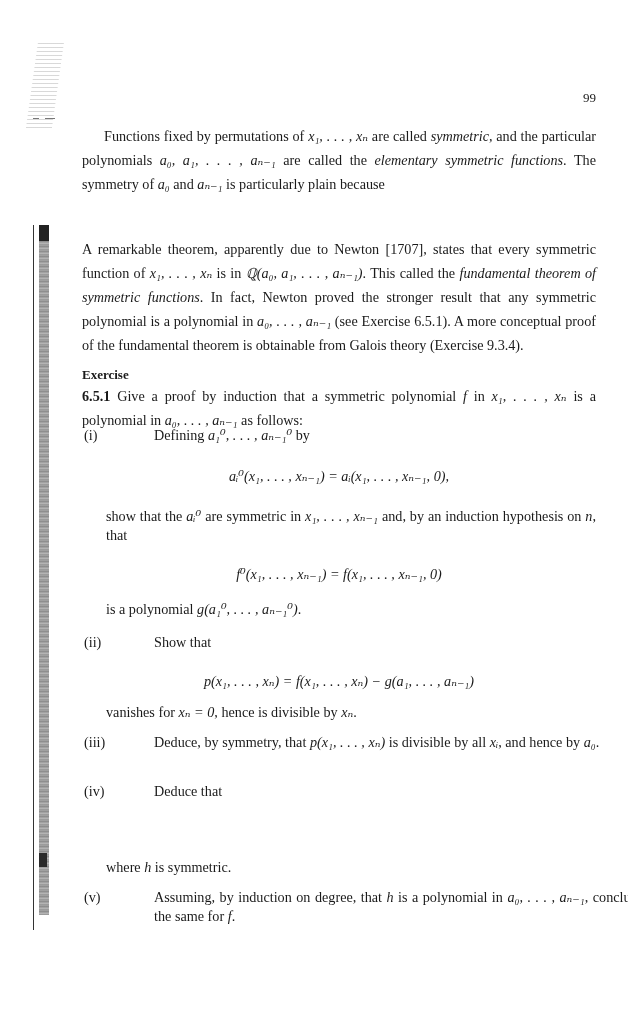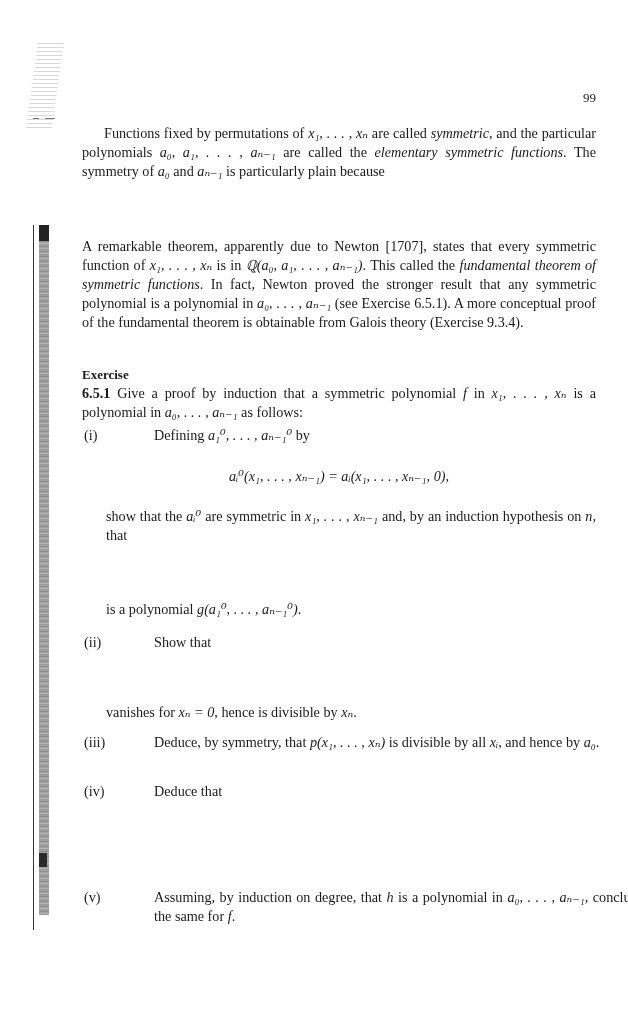--- a/index.html
+++ b/index.html
@@ -17,21 +17,21 @@
   .binding .shade-bot { position: absolute; left: 6px; top: 628px; width: 8px; height: 14px; background: #2a2a2a; }
   .margin-marks { position: absolute; left: 32px; top: 40px; width: 26px; height: 90px;
     background: repeating-linear-gradient(180deg, transparent 0, transparent 3px, #c8c8c8 3px, #c8c8c8 4px);
     opacity: .7; transform: skewX(-8deg); }
   .margin-dash { position: absolute; top: 118px; height: 1px; background: #777; }
 
   .running-head { position: absolute; left: 82px; top: 90px; width: 514px; height: 18px; font-size: 13px; }
   .running-head .left { position: absolute; left: 0; top: 0; }
   .running-head .right { position: absolute; right: 0; top: 0; }
 
-  .para { position: absolute; left: 82px; width: 514px; font-size: 14.2px; line-height: 19px;
+  .para { position: absolute; left: 82px; width: 514px; font-size: 14.2px; line-height: 24px;
     text-align: justify; }
   .para i, .eq i, .item i { font-style: italic; }
   .eq { position: absolute; left: 82px; width: 514px; text-align: center; font-size: 14.2px; }
   .indent { text-indent: 22px; }
   .heading { position: absolute; left: 82px; top: 367px; font-size: 13px; font-weight: bold; }
   .ex-num { font-weight: bold; }
   .item { position: absolute; left: 82px; width: 514px; font-size: 14.2px; line-height: 19.3px; }
   .item .lbl { position: absolute; left: 2px; top: 0; }
   .item .body { position: absolute; left: 24px; width: 490px; text-align: justify; margin-left: 48px; }
   .subtext { position: absolute; left: 106px; width: 490px; font-size: 14.2px; line-height: 19.3px; text-align: justify; }
@@ -75,43 +75,52 @@
     <span class="body">
       <span>Defining </span><i>a₁⁰, . . . , aₙ₋₁⁰</i><span> by</span>
     </span>
   </div>
   <div class="eq" style="top:468px;">
     <i>aᵢ⁰(x₁, . . . , xₙ₋₁) = aᵢ(x₁, . . . , xₙ₋₁, 0),</i>
   </div>
   <div class="subtext" style="top:507px;">
     <span>show that the </span><i>aᵢ⁰</i><span> are symmetric in </span><i>x₁, . . . , xₙ₋₁</i><span> and, by an induction hypothesis on </span><i>n</i><span>, that</span>
   </div>
+  <div class="eq" style="top:566px;">
+    <i>f⁰(x₁, . . . , xₙ₋₁) = f(x₁, . . . , xₙ₋₁, 0)</i>
+  </div>
   <div class="subtext" style="top:600px;">
     <span>is a polynomial </span><i>g(a₁⁰, . . . , aₙ₋₁⁰)</i><span>.</span>
   </div>
 
   <div class="item" style="top:633px;">
     <span class="lbl">(ii)</span>
     <span class="body">Show that</span>
+  </div>
+  <div class="eq" style="top:673px;">
+    <i>p(x₁, . . . , xₙ) = f(x₁, . . . , xₙ) − g(a₁, . . . , aₙ₋₁)</i>
   </div>
   <div class="subtext" style="top:703px;">
     <span>vanishes for </span><i>xₙ = 0</i><span>, hence is divisible by </span><i>xₙ</i><span>.</span>
   </div>
 
   <div class="item" style="top:733px;">
     <span class="lbl">(iii)</span>
     <span class="body">
       <span>Deduce, by symmetry, that </span><i>p(x₁, . . . , xₙ)</i><span> is divisible by all </span><i>xᵢ</i><span>, and hence by </span><i>a₀</i><span>.</span>
     </span>
   </div>
 
   <div class="item" style="top:782px;">
     <span class="lbl">(iv)</span>
     <span class="body">Deduce that</span>
   </div>
+  <div class="subtext" style="top:858px;">
+    <span>where </span><i>h</i><span> is symmetric.</span>
+  </div>
 
   <div class="item" style="top:888px;">
     <span class="lbl">(v)</span>
     <span class="body">
       <span>Assuming, by induction on degree, that </span><i>h</i><span> is a polynomial in </span><i>a₀, . . . , aₙ₋₁</i><span>, conclude the same for </span><i>f</i><span>.</span>
     </span>
   </div>
 
 </div>
 

